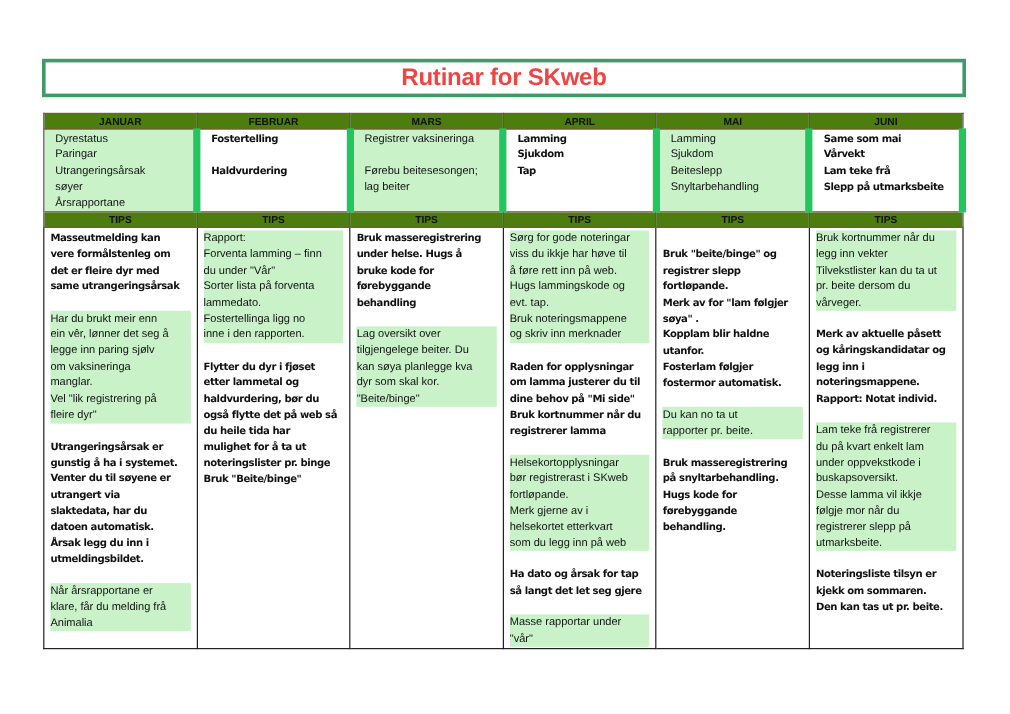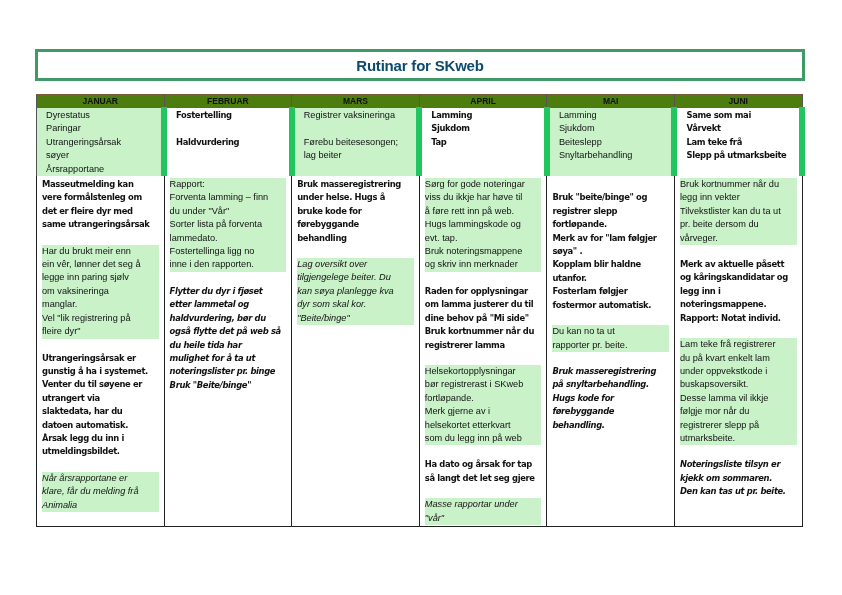--- a/index.html
+++ b/index.html
@@ -3,21 +3,21 @@
 <meta charset="utf-8">
 <style>
   html, body { margin:0; padding:0; background:#ffffff; }
   body { width:842px; height:595px; position:relative; overflow:hidden;
          font-family:"DejaVu Sans", sans-serif; color:#111; }
   .title-box {
     position:absolute; left:35px; top:49px; width:764px; height:26px;
     border:3px solid #3f9a68; box-sizing:content-box; background:#fff;
     display:flex; align-items:center; justify-content:center;
   }
-  .title-box span { font-family:"Liberation Sans", sans-serif; font-weight:bold; font-size:15px; letter-spacing:-0.2px; color:#0c4a6e;text-align:right; }
+  .title-box span { font-family:"Liberation Sans", sans-serif; font-weight:bold; font-size:20px; letter-spacing:-0.2px; color:#ef4444;text-align:right; }
   table.plan {
     position:absolute; left:36px; top:94px; width:766px;
     border-collapse:collapse; table-layout:fixed;
     font-size:9.2px; line-height:13.4px;
   }
   table.plan col { width:127.6px; }
   th.month, th.tips {
     background:#4d7c0f; height:12px; padding:0; font-size:8.5px; line-height:12px;
     font-family:"Liberation Sans", sans-serif; font-weight:bold; text-align:center;
     border-left:1px solid #555; border-right:1px solid #555;
@@ -32,21 +32,21 @@
   td.tasks.white { background:#fff; }
   td.tipcell {
     vertical-align:top; padding:2px 5px 0 5px; height:348px;
     border-left:1.5px solid #222; border-right:1.5px solid #222; border-bottom:1.5px solid #222;
     font-family:"Liberation Sans", sans-serif;
   }
   .line { display:block; white-space:nowrap; }
   .bold { font-family:"DejaVu Sans", sans-serif; font-size:8.4px; font-weight:bold; letter-spacing:-0.35px; }
   .block { display:block; margin-bottom:13px; }
   .block.g { background:#c9f2c9; }
-  .block:last-child { margin-bottom:0;font-style:italic; }
+  .block:last-child { margin-bottom:0; }
 </style>
 </head>
 <body>
 
 <div class="title-box">
   <span>Rutinar for SKweb</span>
 </div>
 
 <table class="plan">
   <colgroup>
@@ -97,20 +97,28 @@
           <span class="line">Snyltarbehandling</span>
         </td>
     <td class="tasks white">
           <span class="line bold">Same som mai</span>
           <span class="line bold">Vårvekt</span>
           <span class="line bold">Lam teke frå</span>
           <span class="line bold">Slepp på utmarksbeite</span>
         </td>
   </tr>
   <tr>
+    <th class="tips">TIPS</th>
+    <th class="tips">TIPS</th>
+    <th class="tips">TIPS</th>
+    <th class="tips">TIPS</th>
+    <th class="tips">TIPS</th>
+    <th class="tips">TIPS</th>
+  </tr>
+  <tr>
     <td class="tipcell">
           <div class="block">
             <span class="line bold">Masseutmelding kan</span>
             <span class="line bold">vere formålstenleg om</span>
             <span class="line bold">det er fleire dyr med</span>
             <span class="line bold">same utrangeringsårsak</span>
           </div>
           <div class="block g">
             <span class="line">Har du brukt meir enn</span>
             <span class="line">ein vêr, lønner det seg å</span>

